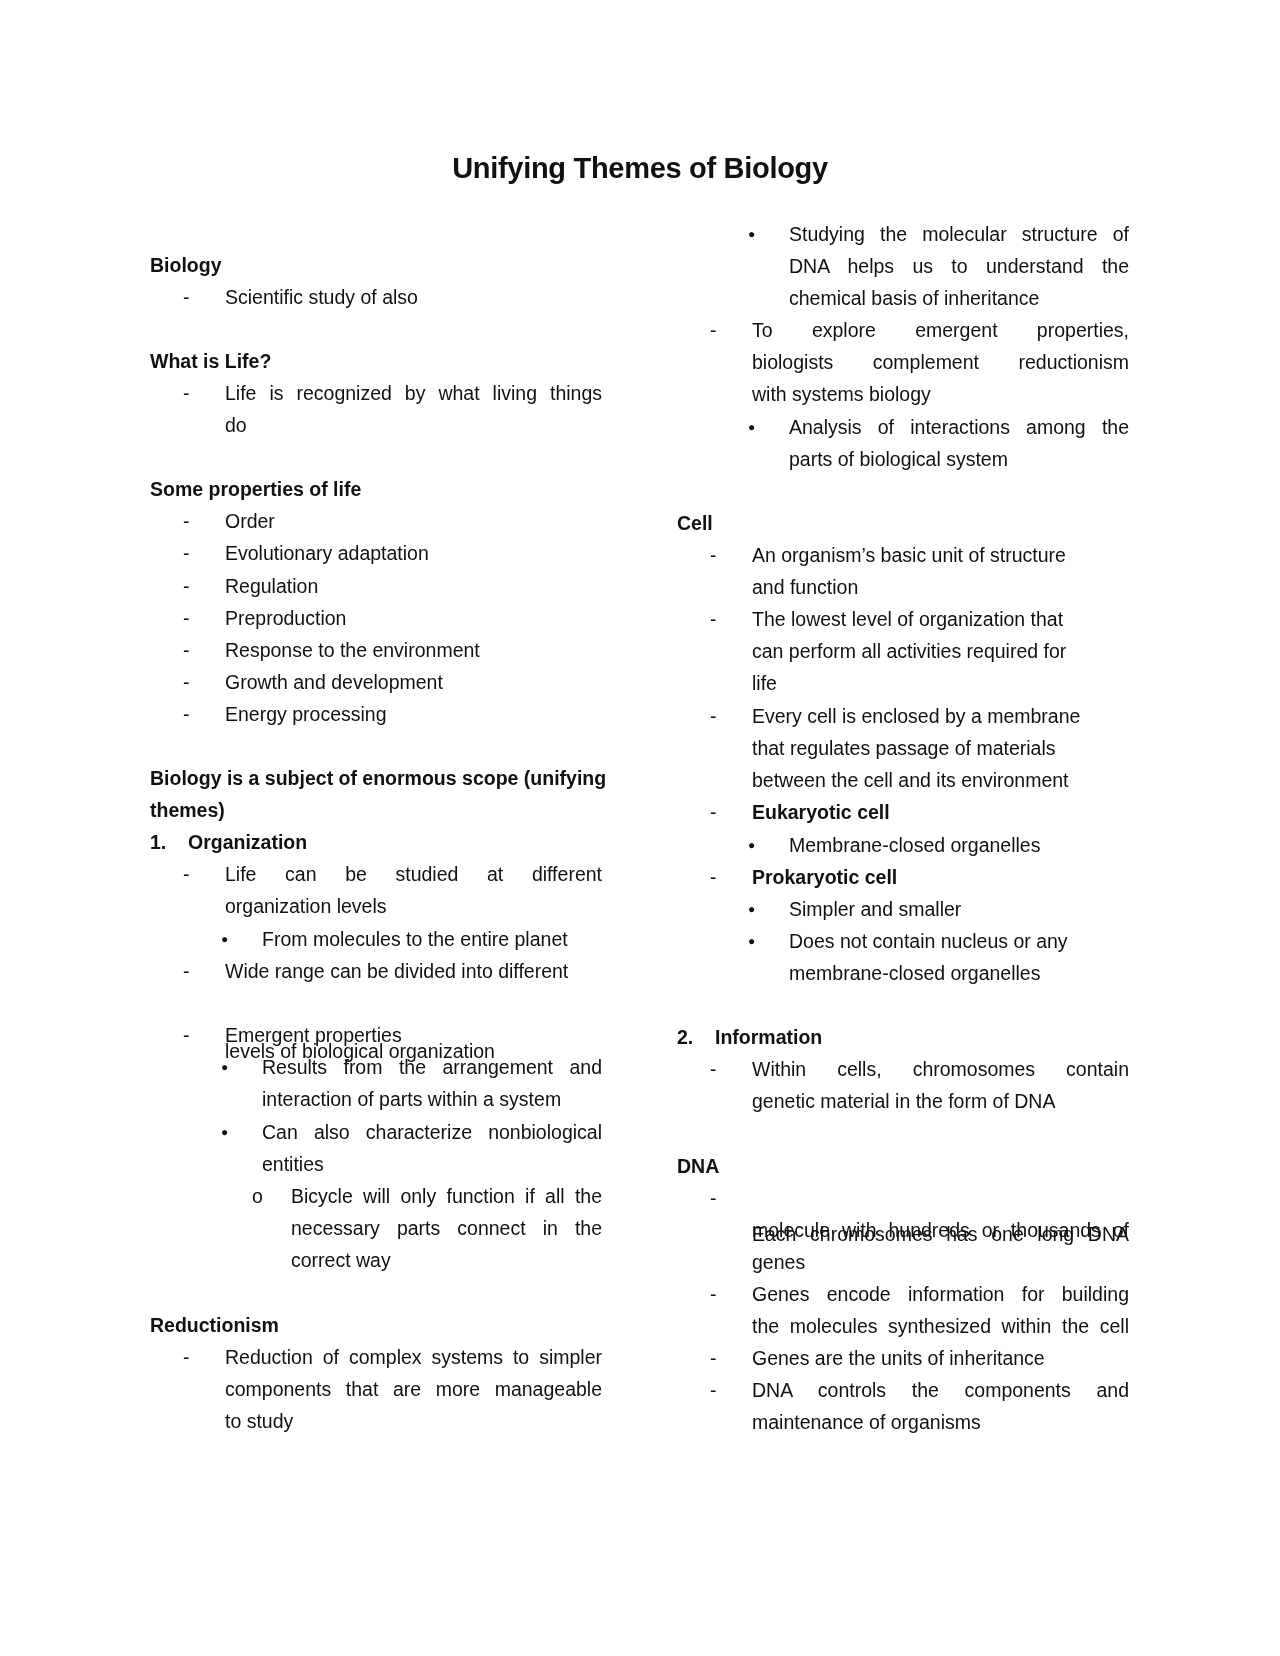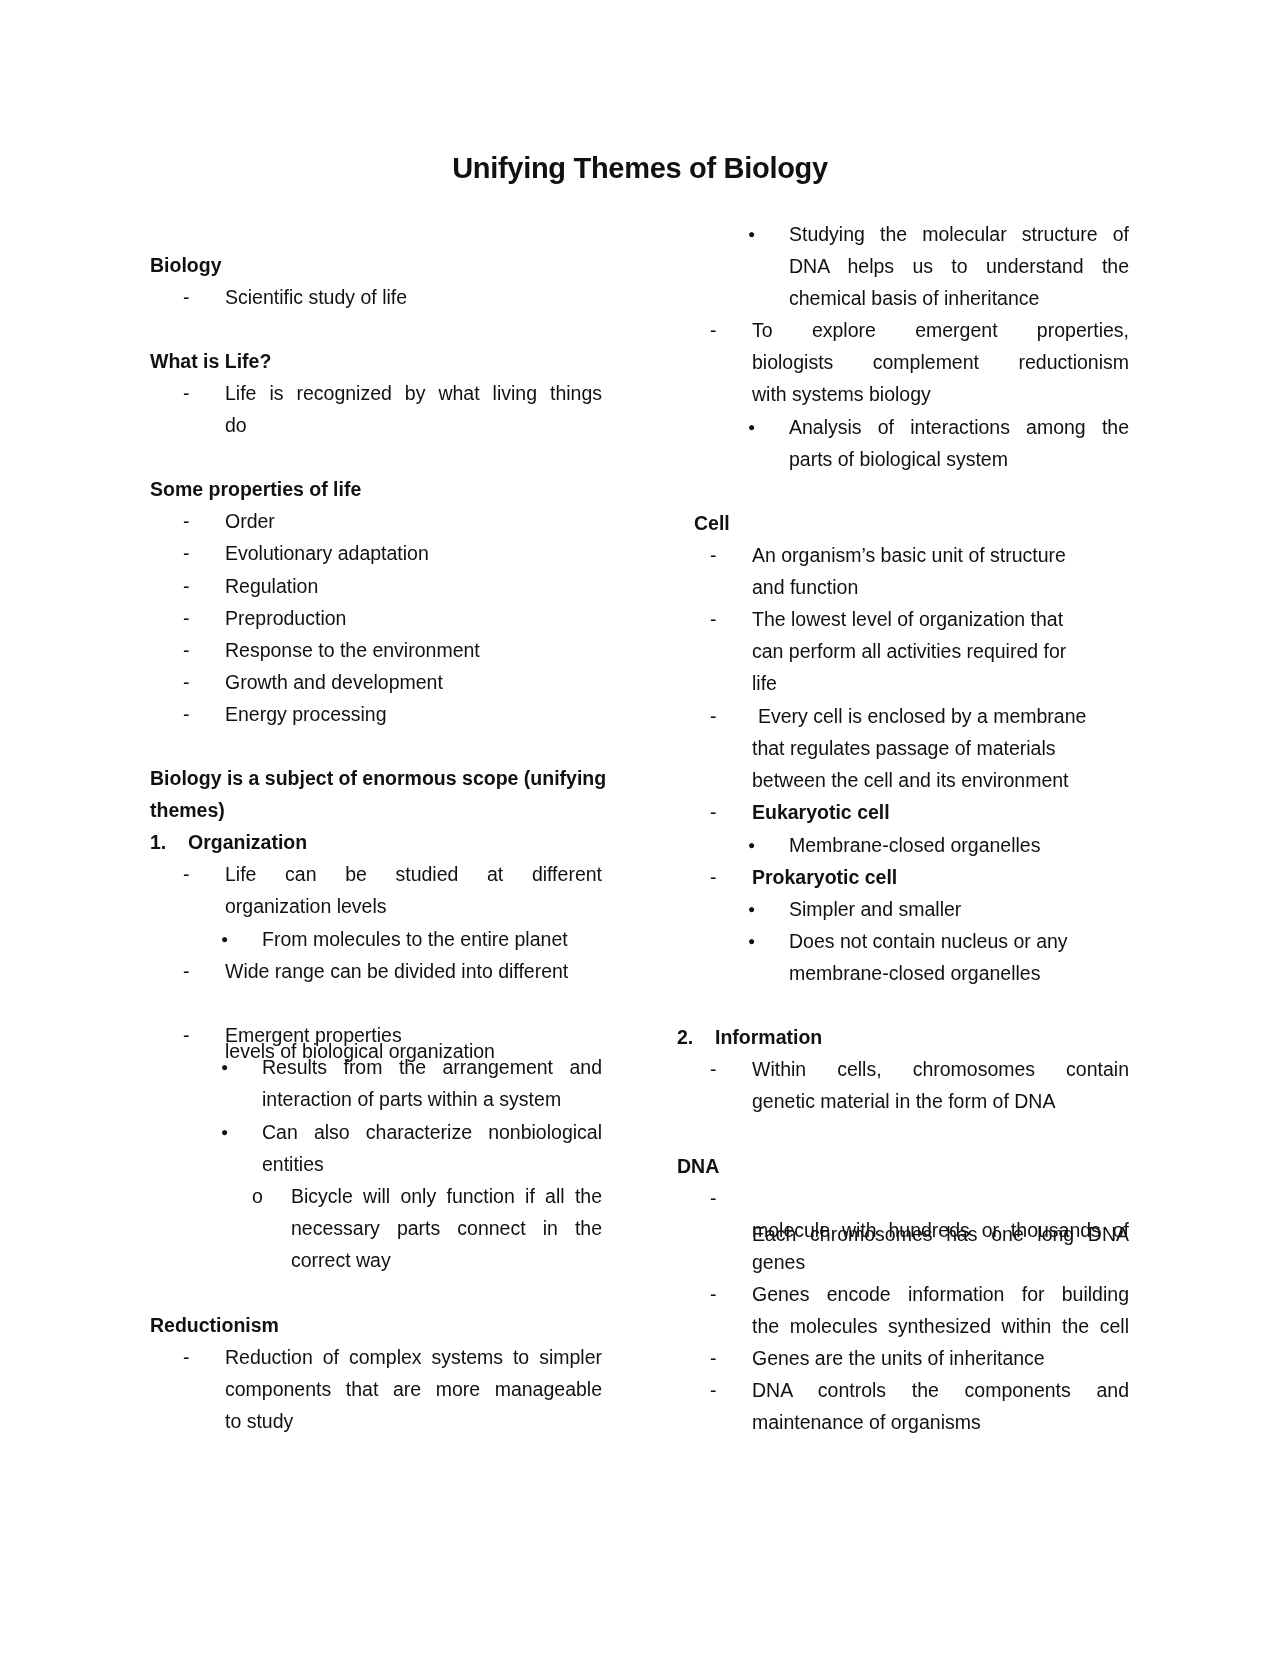--- a/index.html
+++ b/index.html
@@ -13,21 +13,21 @@
   .j { text-align: justify; text-align-last: justify; white-space: normal; }
   .mark { position: absolute; font-size: 19.5px; line-height: 24px; }
 </style>
 </head>
 <body>
 
 <div class="page-title">Unifying Themes of Biology</div>
 <div class="col col-left" id="col-left">
     <div class="ln b" style="left: 0px; top: 253px;">Biology</div>
     <span class="mark" style="left: 33px; top: 285px;">-</span>
-    <div class="ln" style="left: 75px; top: 285px;">Scientific study of life</div>
+    <div class="ln" style="left: 75px; top: 285px;">Scientific study of also</div>
     <div class="ln b" style="left: 0px; top: 349px;">What is Life?</div>
     <span class="mark" style="left: 33px; top: 381px;">-</span>
     <div class="ln j" style="left: 75px; top: 381px; width: 377px;">Life is recognized by what living things</div>
     <div class="ln" style="left: 75px; top: 413px;">do</div>
     <div class="ln b" style="left: 0px; top: 477px;">Some properties of life</div>
     <span class="mark" style="left: 33px; top: 509px;">-</span>
     <div class="ln" style="left: 75px; top: 509px;">Order</div>
     <span class="mark" style="left: 33px; top: 541px;">-</span>
     <div class="ln" style="left: 75px; top: 541px;">Evolutionary adaptation</div>
     <span class="mark" style="left: 33px; top: 574px;">-</span>
@@ -75,30 +75,30 @@
     <div class="ln j" style="left: 112px; top: 222px; width: 340px;">Studying the molecular structure of</div>
     <div class="ln j" style="left: 112px; top: 254px; width: 340px;">DNA helps us to understand the</div>
     <div class="ln" style="left: 112px; top: 286px;">chemical basis of inheritance</div>
     <span class="mark" style="left: 33px; top: 318px;">-</span>
     <div class="ln j" style="left: 75px; top: 318px; width: 377px;">To explore emergent properties,</div>
     <div class="ln j" style="left: 75px; top: 350px; width: 377px;">biologists complement reductionism</div>
     <div class="ln" style="left: 75px; top: 382px;">with systems biology</div>
     <span class="mark" style="left: 71px; top: 415px; font-size: 12px; line-height: 24px;">●</span>
     <div class="ln j" style="left: 112px; top: 415px; width: 340px;">Analysis of interactions among the</div>
     <div class="ln" style="left: 112px; top: 447px;">parts of biological system</div>
-    <div class="ln b" style="left: 0px; top: 511px; margin-left: 17px;">Cell</div>
+    <div class="ln b" style="left: 0px; top: 511px;">Cell</div>
     <span class="mark" style="left: 33px; top: 543px;">-</span>
     <div class="ln" style="left: 75px; top: 543px;">An organism’s basic unit of structure</div>
     <div class="ln" style="left: 75px; top: 575px;">and function</div>
     <span class="mark" style="left: 33px; top: 607px;">-</span>
     <div class="ln" style="left: 75px; top: 607px;">The lowest level of organization that</div>
     <div class="ln" style="left: 75px; top: 639px;">can perform all activities required for</div>
     <div class="ln" style="left: 75px; top: 671px;">life</div>
     <span class="mark" style="left: 33px; top: 704px;">-</span>
-    <div class="ln" style="left: 75px; top: 704px; margin-left: 6px;">Every cell is enclosed by a membrane</div>
+    <div class="ln" style="left: 75px; top: 704px;">Every cell is enclosed by a membrane</div>
     <div class="ln" style="left: 75px; top: 736px;">that regulates passage of materials</div>
     <div class="ln" style="left: 75px; top: 768px;">between the cell and its environment</div>
     <span class="mark" style="left: 33px; top: 800px;">-</span>
     <div class="ln b" style="left: 75px; top: 800px;">Eukaryotic cell</div>
     <span class="mark" style="left: 71px; top: 833px; font-size: 12px; line-height: 24px;">●</span>
     <div class="ln" style="left: 112px; top: 833px;">Membrane-closed organelles</div>
     <span class="mark" style="left: 33px; top: 865px;">-</span>
     <div class="ln b" style="left: 75px; top: 865px;">Prokaryotic cell</div>
     <span class="mark" style="left: 71px; top: 897px; font-size: 12px; line-height: 24px;">●</span>
     <div class="ln" style="left: 112px; top: 897px;">Simpler and smaller</div>

